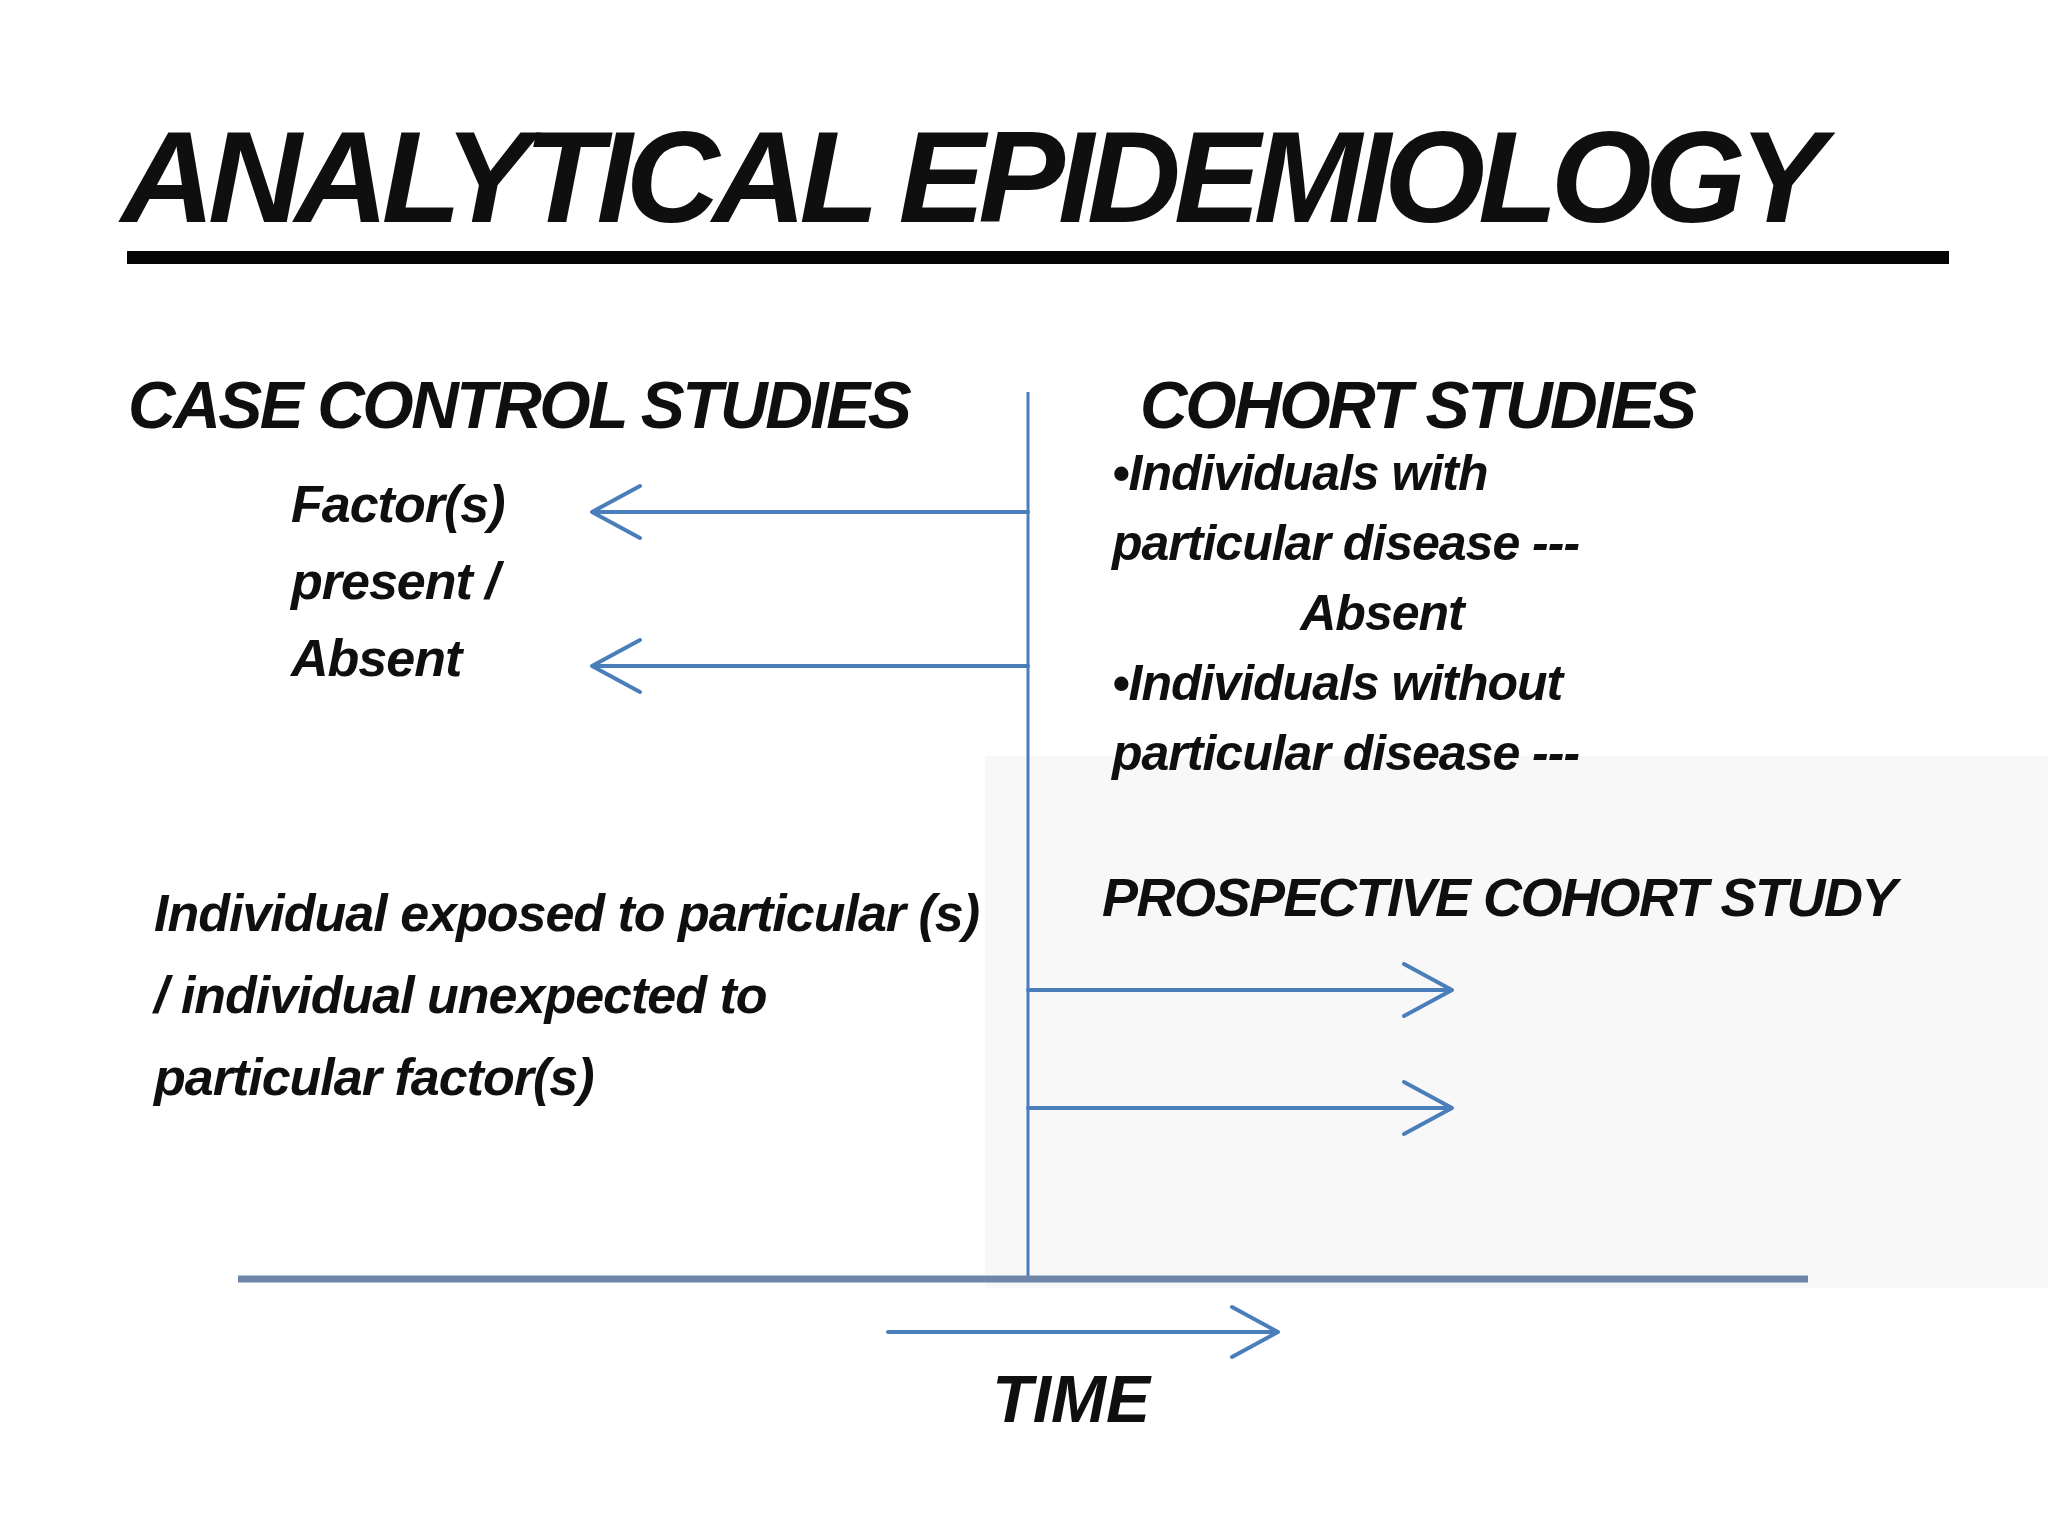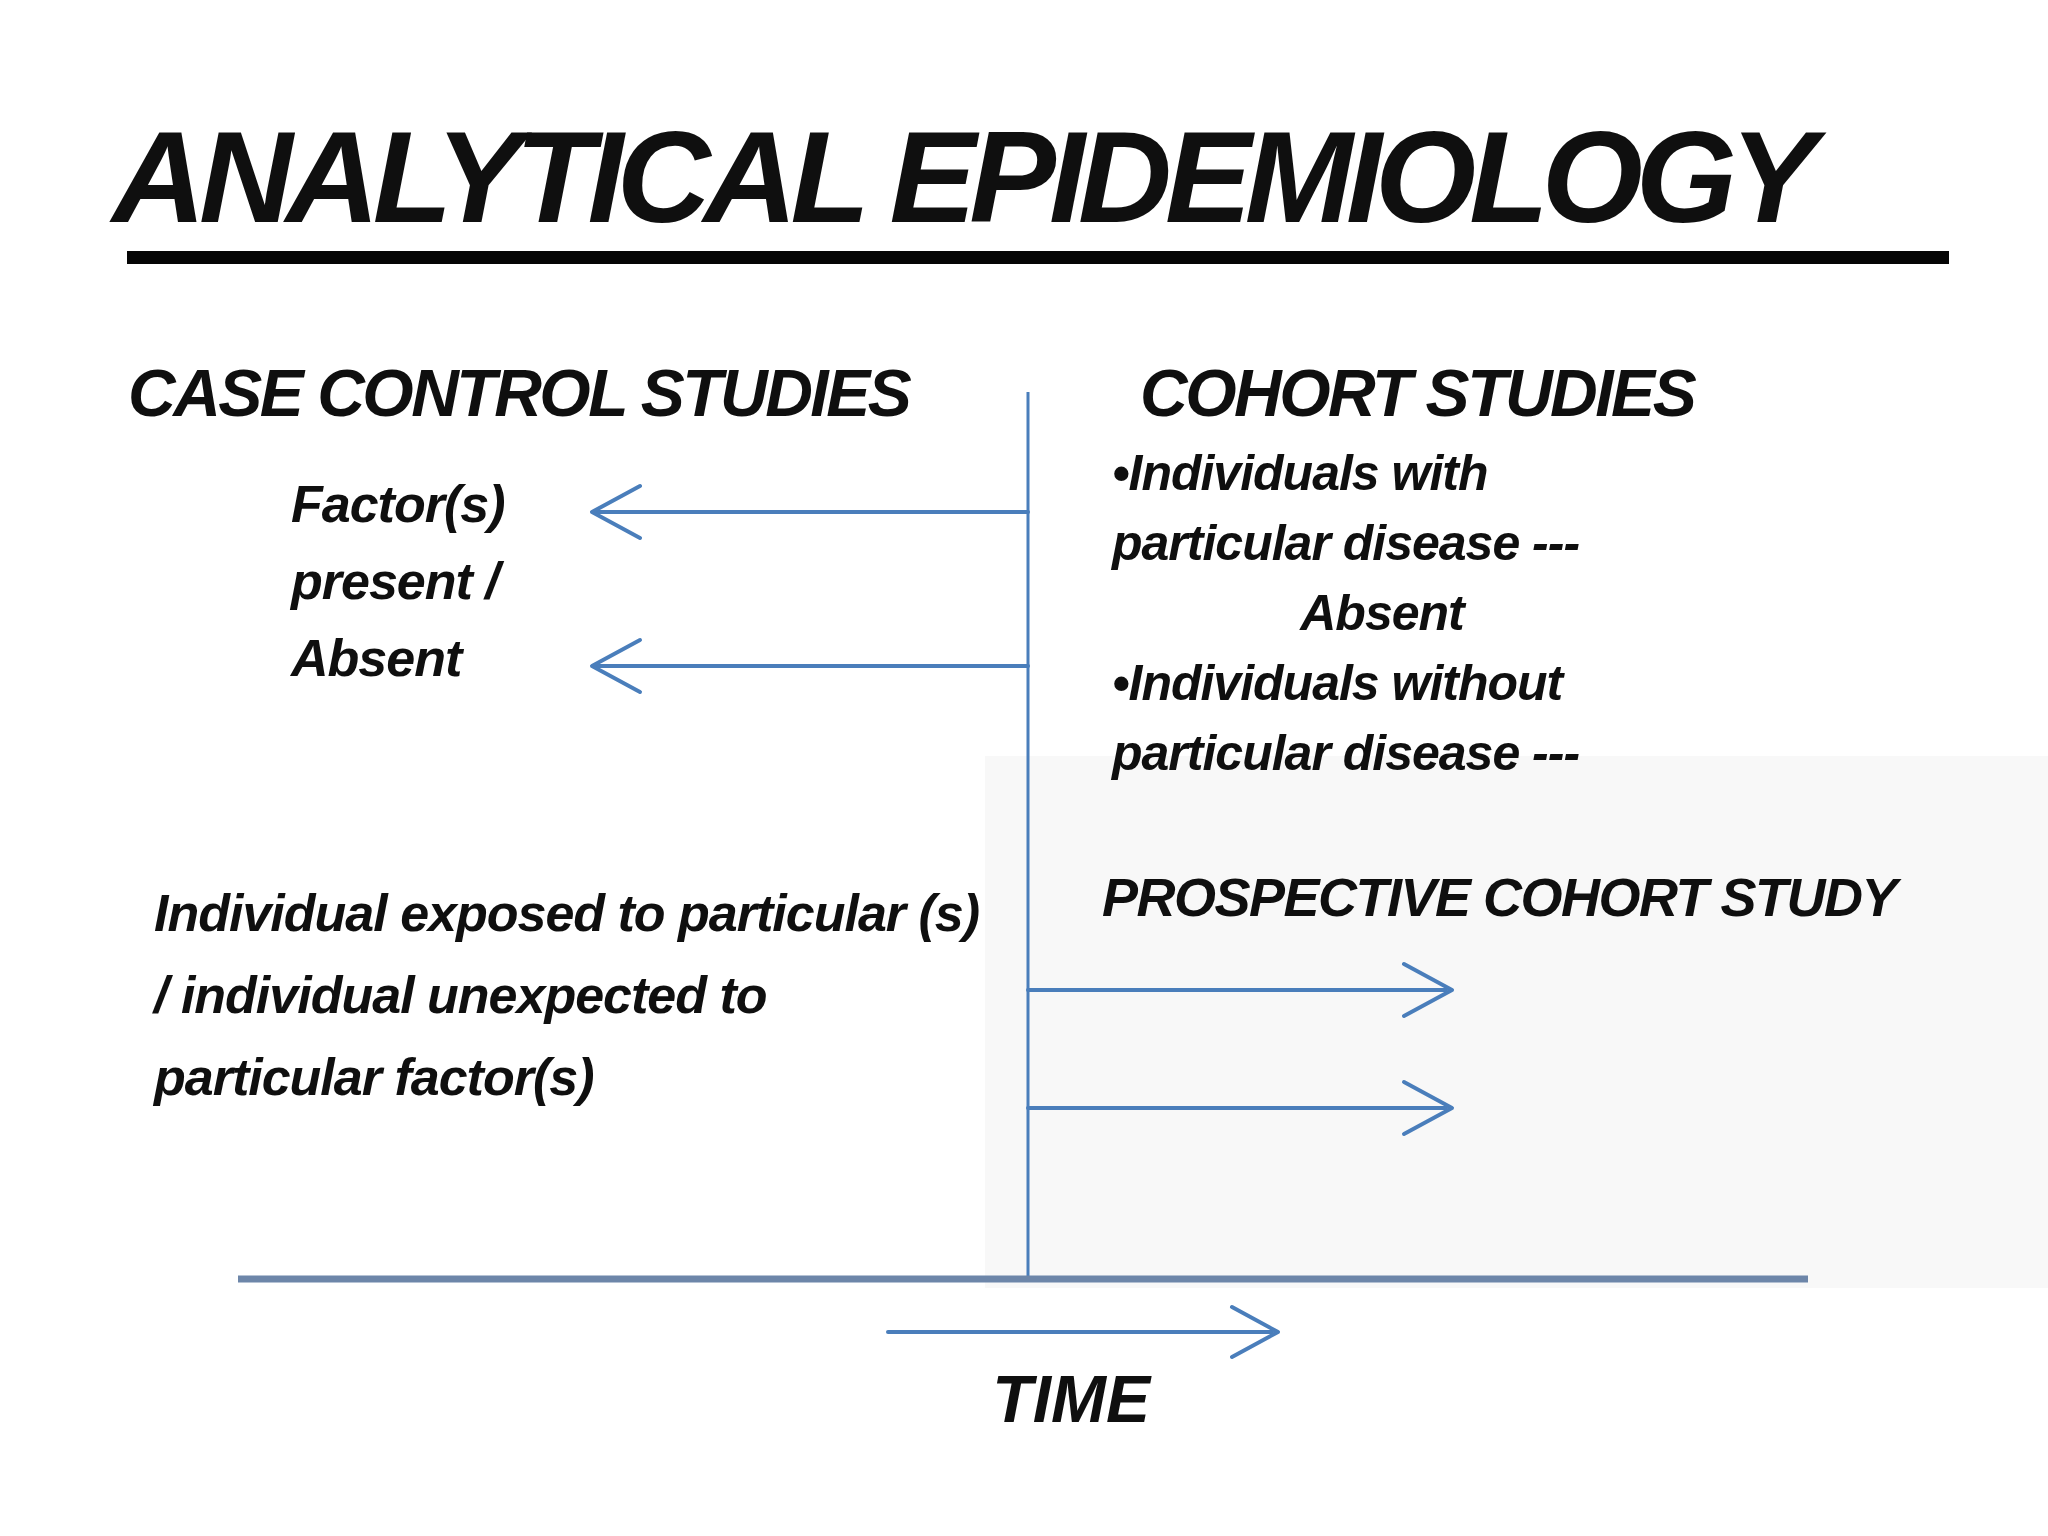--- a/index.html
+++ b/index.html
@@ -15,32 +15,32 @@
   .tint{
     left:985px;top:756px;width:1063px;height:532px;
     background:#f8f8f8;
     z-index:0;
   }
   #lines-svg{left:0;top:0;z-index:1;}
   .txt{z-index:2;font-weight:bold;}
   .italic{font-style:italic;}
   .pre{white-space:pre;}
   .slide-title{
-    left:112px;top:112px;
+    left:121px;top:112px;
     font-size:130px;line-height:130px;
     letter-spacing:-7px;
     white-space:nowrap;
     font-style:italic;
   }
   .title-underline{
     left:127px;top:251px;width:1822px;height:13px;
     background:#050505;z-index:2;
   }
   .col-heading{
-    font-size:66px;line-height:74px;letter-spacing:-2.5px;white-space:nowrap;
+    font-size:66px;line-height:74px;letter-spacing:-2.5px;white-space:nowrap;margin-top:12px;
   }
   .case-heading{left:128px;top:356px;}
   .cohort-heading{left:1140px;top:356px;width:740px;text-align:left;}
   .factors{left:291px;top:466px;font-size:52px;line-height:77px;letter-spacing:-1px;}
   .bullets{left:1112px;top:438px;width:540px;font-size:50px;line-height:70px;letter-spacing:-1px;}
   .bullet-term{text-align:center;}
   .prospective{left:1102px;top:868px;font-size:54px;line-height:58px;letter-spacing:-1.5px;white-space:nowrap;font-style:italic;}
   .exposure{left:154px;top:872px;font-size:52px;line-height:82px;letter-spacing:-1px;}
   .outcome{left:1545px;top:972px;font-size:50px;line-height:67px;letter-spacing:-1px;}
   .time-label{left:850px;top:1364px;width:300px;text-align:right;font-size:66px;line-height:70px;}

